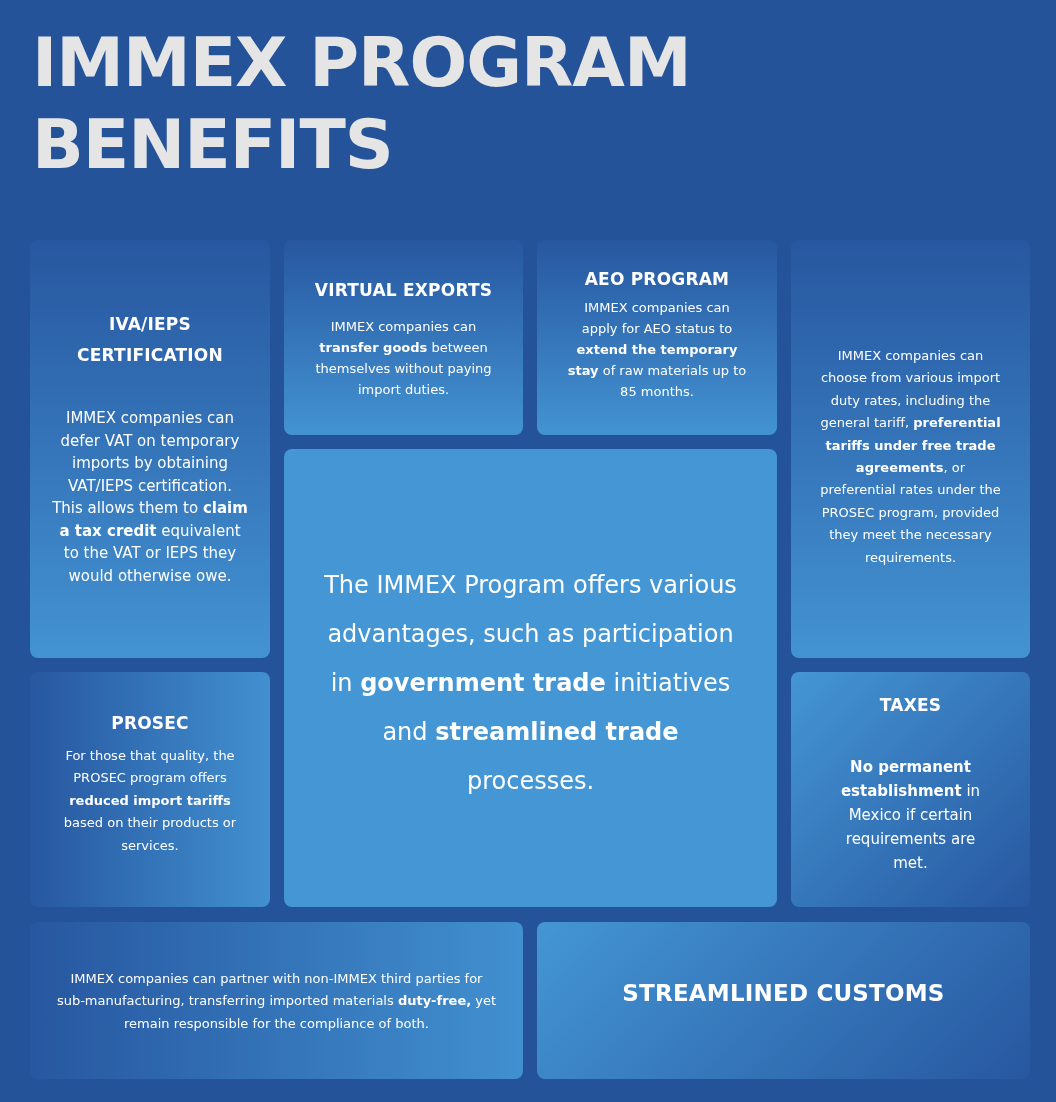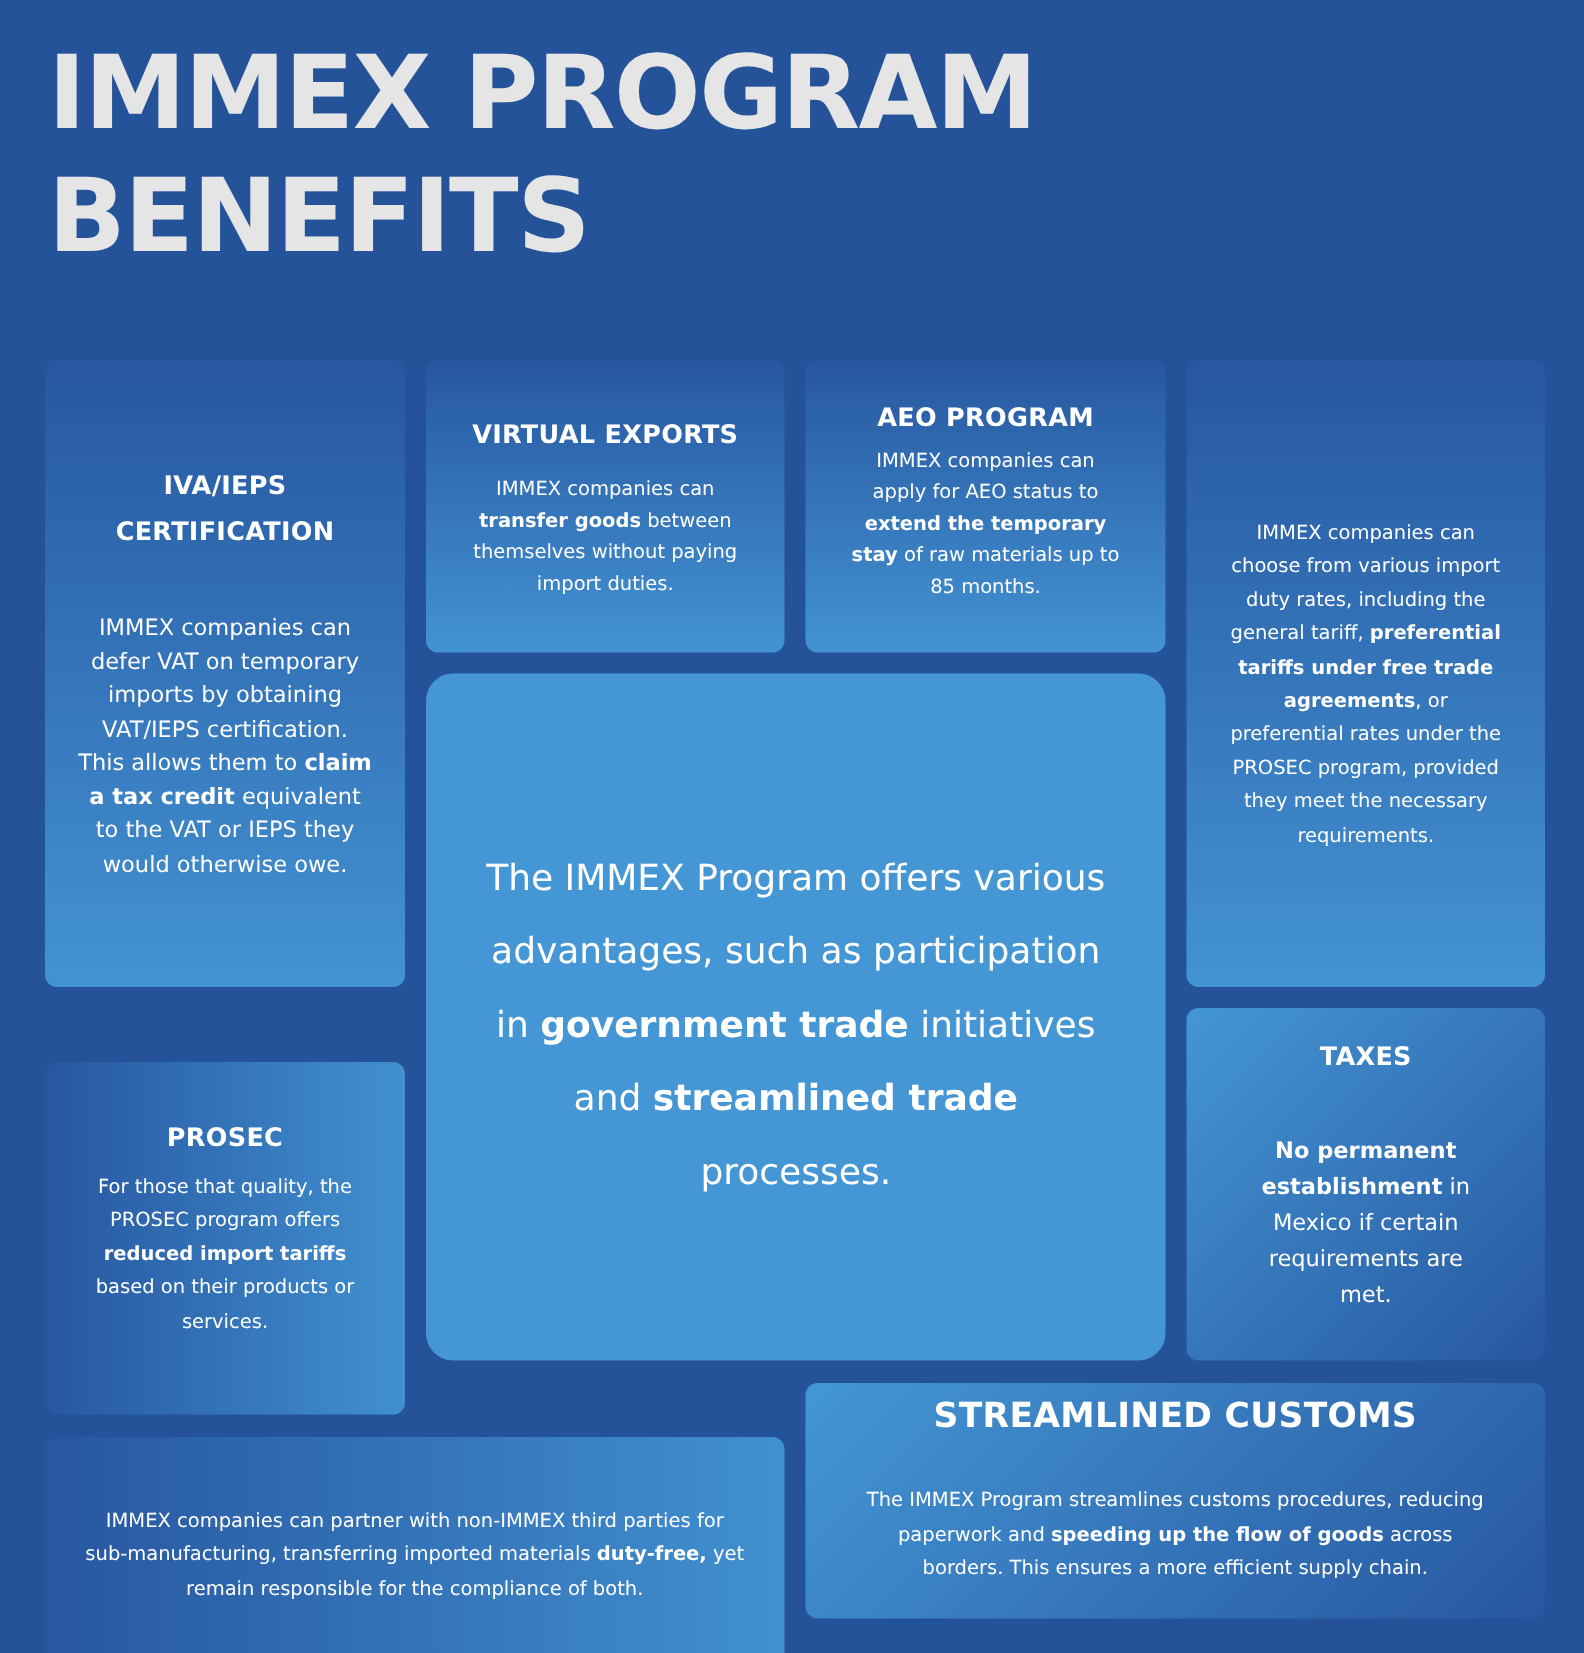--- a/index.html
+++ b/index.html
@@ -25,21 +25,21 @@
     position: absolute;
     border-radius: 8px;
     display: flex;
     flex-direction: column;
     align-items: center;
     justify-content: center;
     text-align: center;
     padding: 0 16px;
   }
   .grad-down { background: linear-gradient(180deg, #2757a0 0%, #4393d2 100%); }
-  .grad-right { background: linear-gradient(90deg, #2757a0 0%, #4190d0 100%); margin-top: 36px; }
+  .grad-right { background: linear-gradient(90deg, #2757a0 0%, #4190d0 100%); }
   .grad-diag-tl { background: linear-gradient(135deg, #4496d4 0%, #2757a0 100%); gap: 28px; }
   .center { background: #4596d4; }
   .card-title {
     font-weight: bold;
     font-size: 17px;
     line-height: 31px;
     letter-spacing: 0.2px;
   }
   .card-body {
     font-size: 13px;
@@ -83,21 +83,21 @@
     <span>IMMEX companies can apply for AEO status to </span><b>extend the temporary stay</b><span> of raw materials up to 85 months.</span>
   </p>
 </div>
 
 <div class="card grad-down" style="left:791px; top:240px; width:239px; height:418px; padding:0 26px;">
   <p class="card-body" style="margin-top:16px; line-height:22.4px; font-size:13px;">
     <span>IMMEX companies can choose from various import duty rates, including the general tariff, </span><b>preferential tariffs under free trade agreements</b><span>, or preferential rates under the PROSEC program, provided they meet the necessary requirements.</span>
   </p>
 </div>
 
-<div class="card center" style="left:284px; top:449px; width:493px; height:458px; padding:0 36px;border-radius:18px;">
+<div class="card center" style="left:284px; top:449px; width:493px; height:458px; padding:0 36px;">
   <p class="big-body" style="margin-top:10px;">
     <span>The IMMEX Program offers various advantages, such as participation in </span><b>government trade</b><span> initiatives and </span><b>streamlined trade</b><span> processes.</span>
   </p>
 </div>
 
 <div class="card grad-right" style="left:30px; top:672px; width:240px; height:235px; padding:0 28px;">
   <div class="card-title" style="margin-top:-14px;">PROSEC</div>
   <p class="card-body" style="margin-top:6px; line-height:22.5px;">
     <span>For those that quality, the PROSEC program offers </span><b>reduced import tariffs</b><span> based on their products or services.</span>
   </p>
@@ -111,16 +111,13 @@
 </div>
 
 <div class="card grad-right" style="left:30px; top:922px; width:493px; height:157px; padding:0 26px;">
   <p class="card-body" style="margin-top:2px; line-height:22.5px;">
     <span>IMMEX companies can partner with non-IMMEX third parties for sub-manufacturing, transferring imported materials </span><b>duty-free,</b><span> yet remain responsible for the compliance of both.</span>
   </p>
 </div>
 
 <div class="card grad-diag-tl" style="left:537px; top:922px; width:493px; height:157px; padding:0 36px;">
   <div class="card-title" style="margin-top:-14px; font-size:23px;">STREAMLINED CUSTOMS</div>
-  <p class="card-body" style="margin-top:2px; line-height:22.5px;">
-    <span>The IMMEX Program streamlines customs procedures, reducing paperwork and </span><b>speeding up the flow of goods</b><span> across borders. This ensures a  more efficient supply chain.</span>
-  </p>
 </div>
 
 </body></html>

